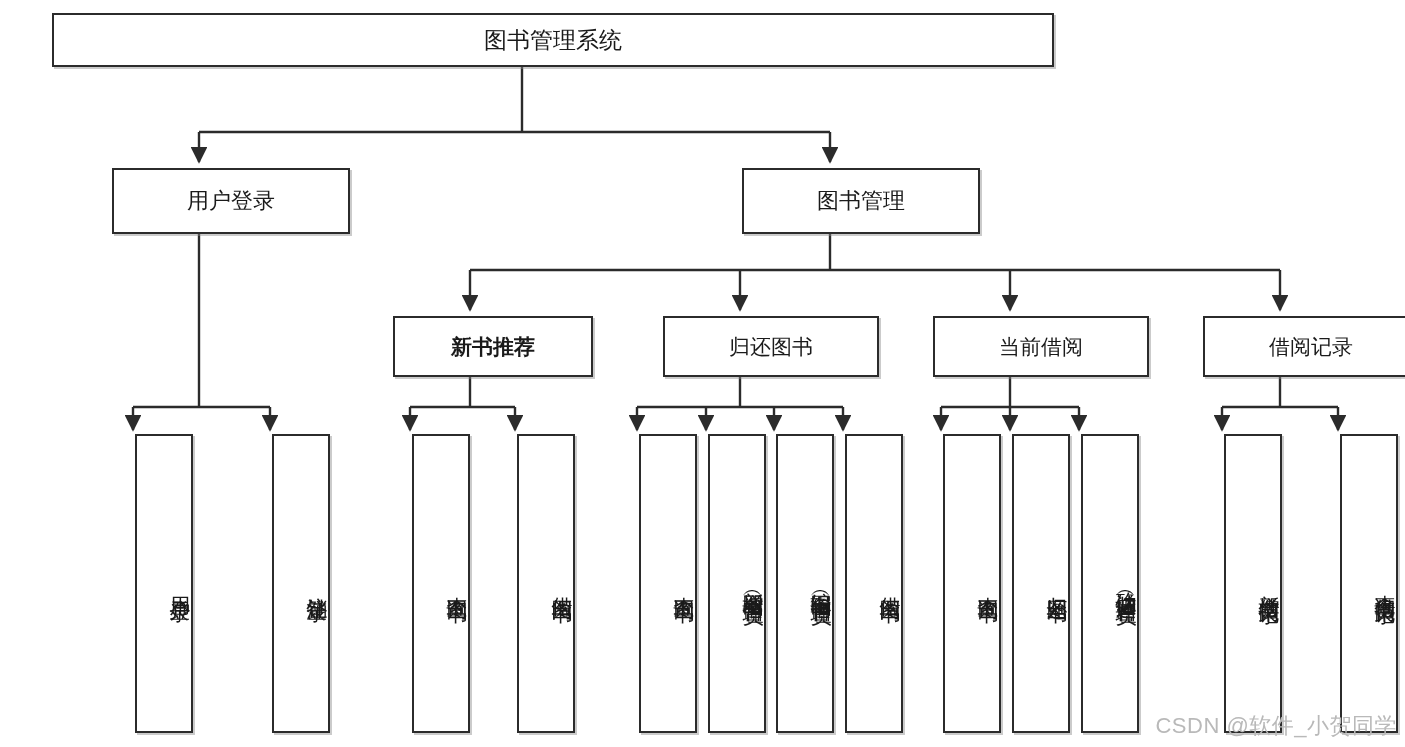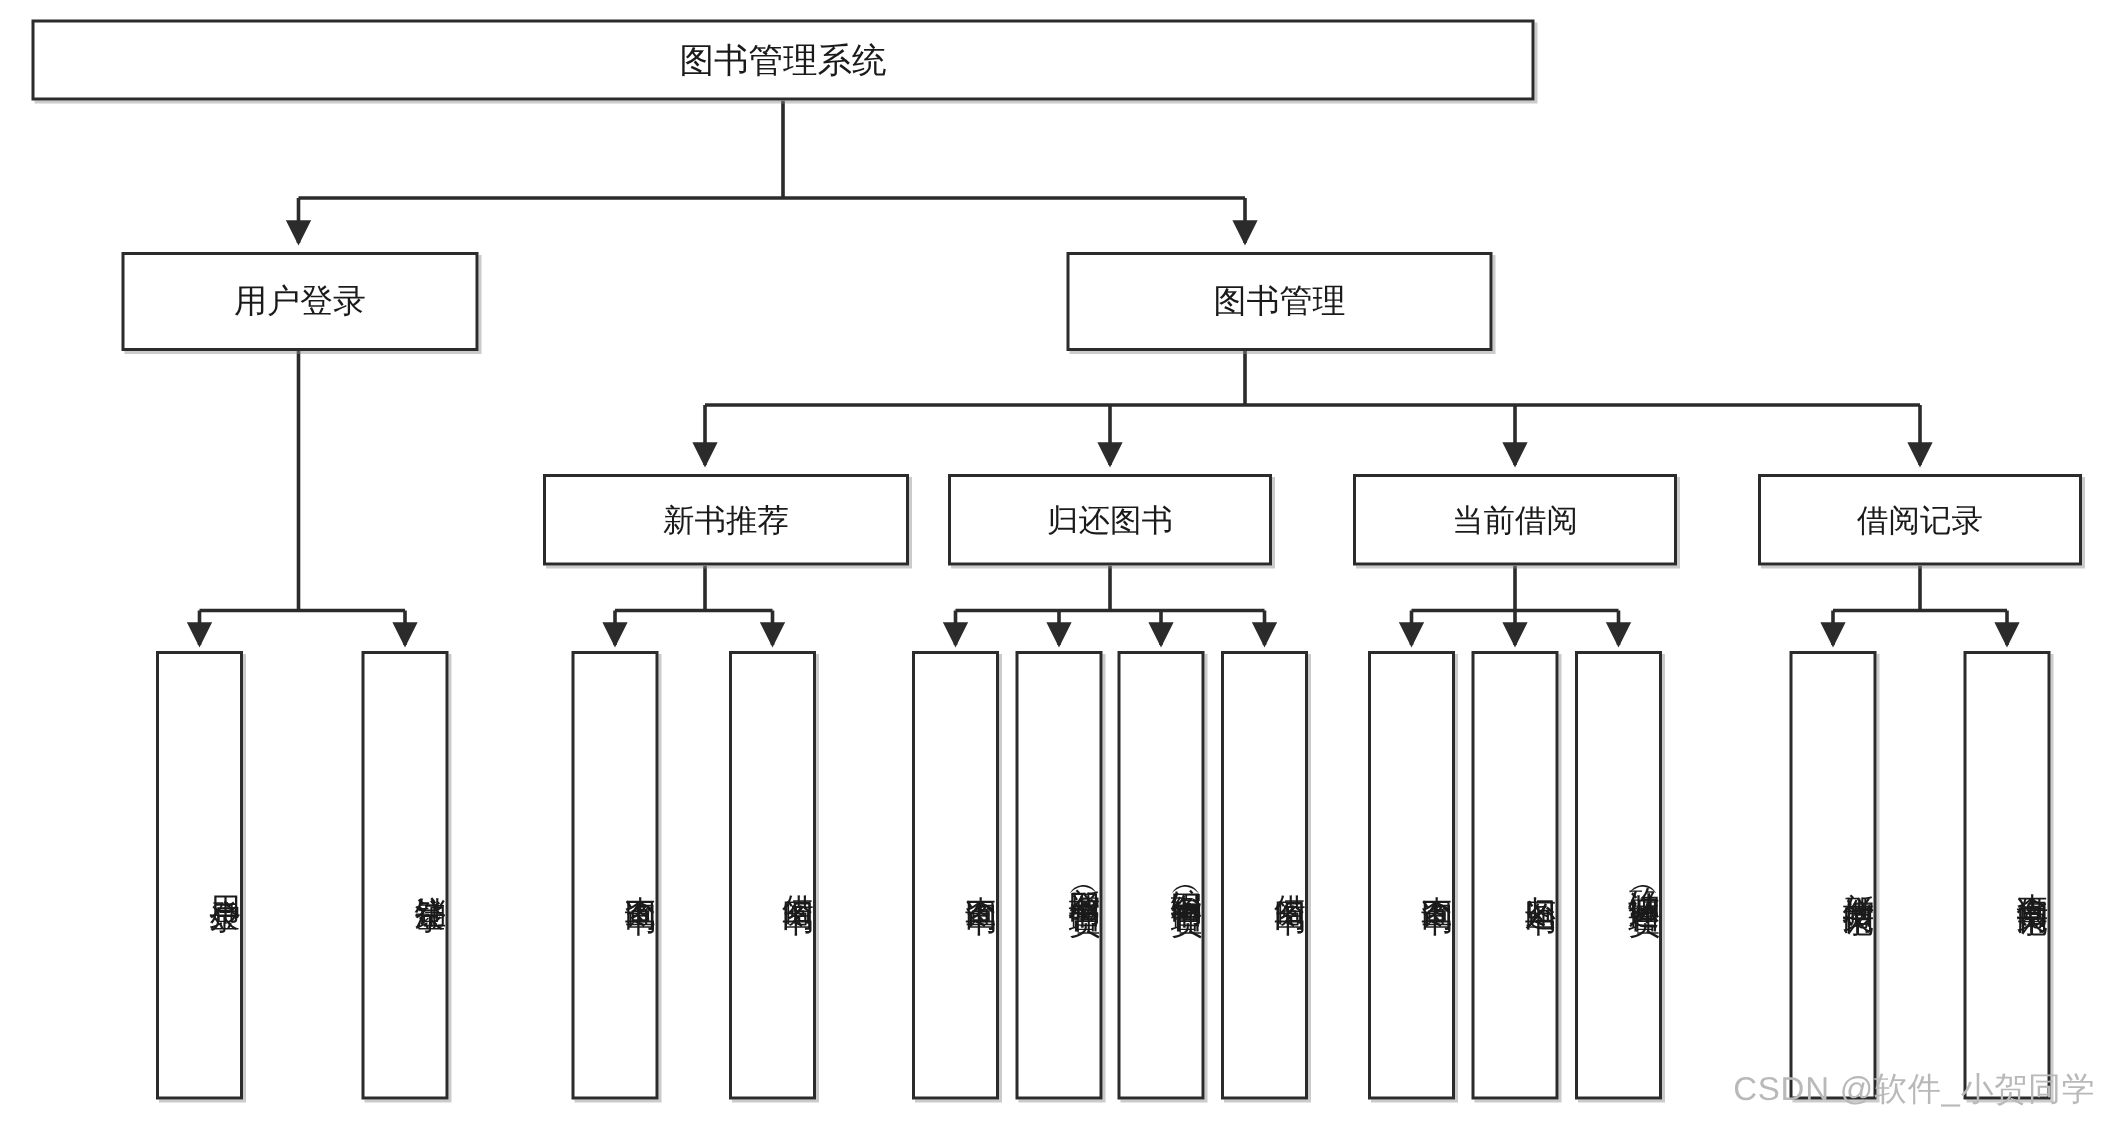--- a/index.html
+++ b/index.html
@@ -20,20 +20,21 @@
   .node {
     position: absolute;
     box-sizing: border-box;
     border: 2px solid #2b2b2b;
     background: #ffffff;
     display: flex;
     align-items: center;
     justify-content: center;
     color: #1a1a1a;
     box-shadow: 2px 2px 0 rgba(140,140,140,0.45);
+    margin-left: 31px;
   }
   .node.root {
     font-size: 23px;
   }
   .node.level1 {
     font-size: 22px;
   }
   .node.level2 {
     font-size: 21px;
   }
@@ -127,25 +128,25 @@
     </g>
   </svg>
 
   <div class="node root" style="left:21px; top:13px; width:1002px; height:54px;">
     <span>图书管理系统</span>
   </div>
 
   <div class="node level1" style="left:81px; top:168px; width:238px; height:66px;">
     <span>用户登录</span>
   </div>
-  <div class="node level1" style="left:711px; top:168px; width:284px; height:66px;">
+  <div class="node level1" style="left:711px; top:168px; width:238px; height:66px;">
     <span>图书管理</span>
   </div>
 
-  <div class="node level2" style="left:362px; top:316px; width:244px; height:61px;">
+  <div class="node level2" style="left:362px; top:316px; width:200px; height:61px;font-weight:bold;">
     <span>新书推荐</span>
   </div>
   <div class="node level2" style="left:632px; top:316px; width:216px; height:61px;">
     <span>归还图书</span>
   </div>
   <div class="node level2" style="left:902px; top:316px; width:216px; height:61px;">
     <span>当前借阅</span>
   </div>
   <div class="node level2" style="left:1172px; top:316px; width:216px; height:61px;">
     <span>借阅记录</span>

